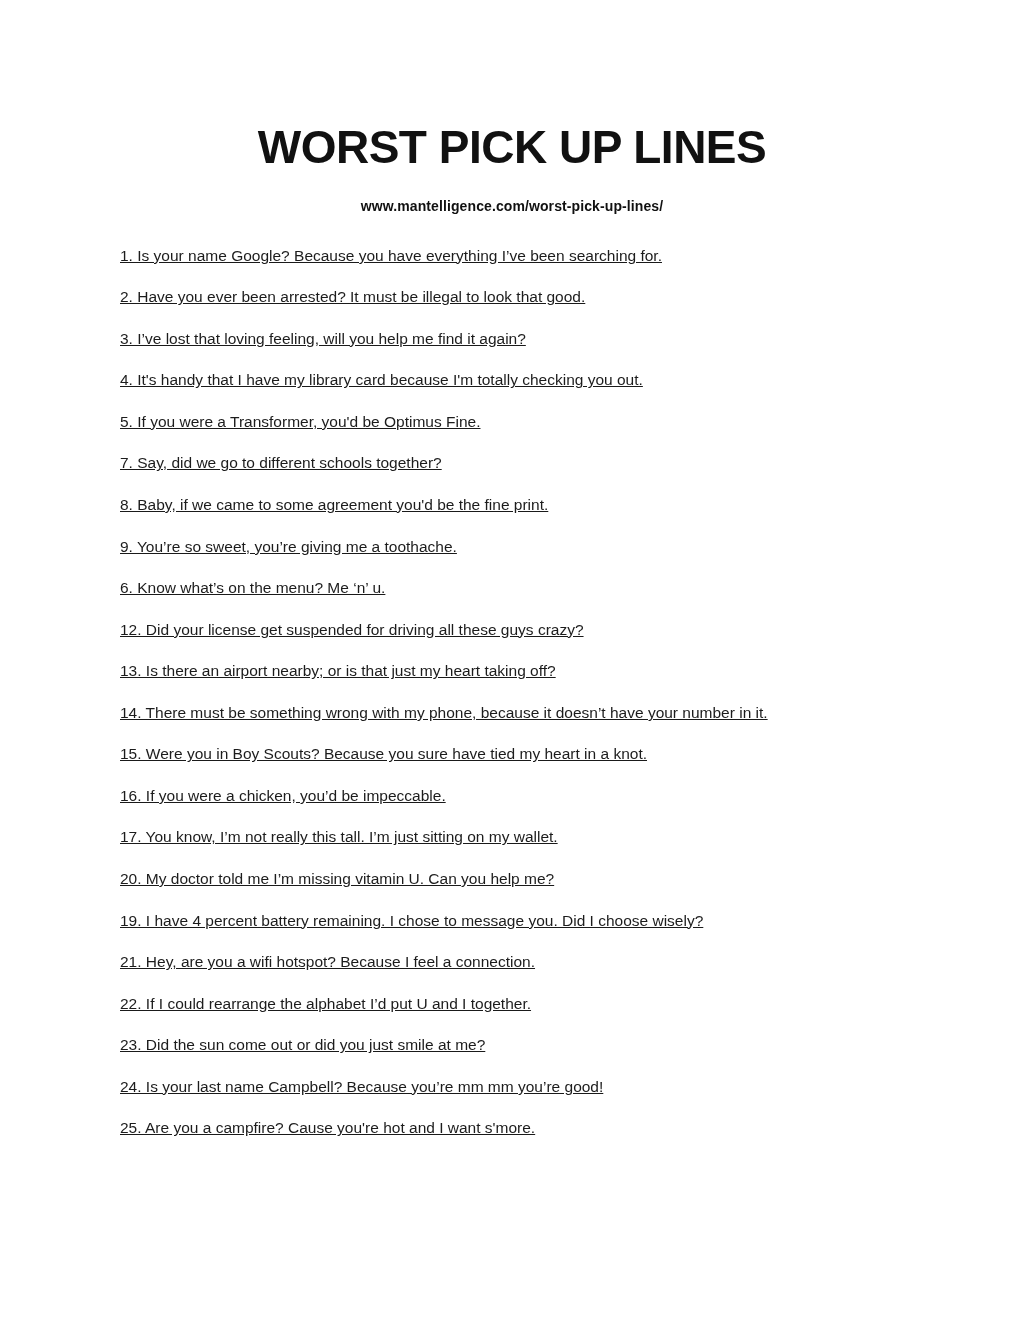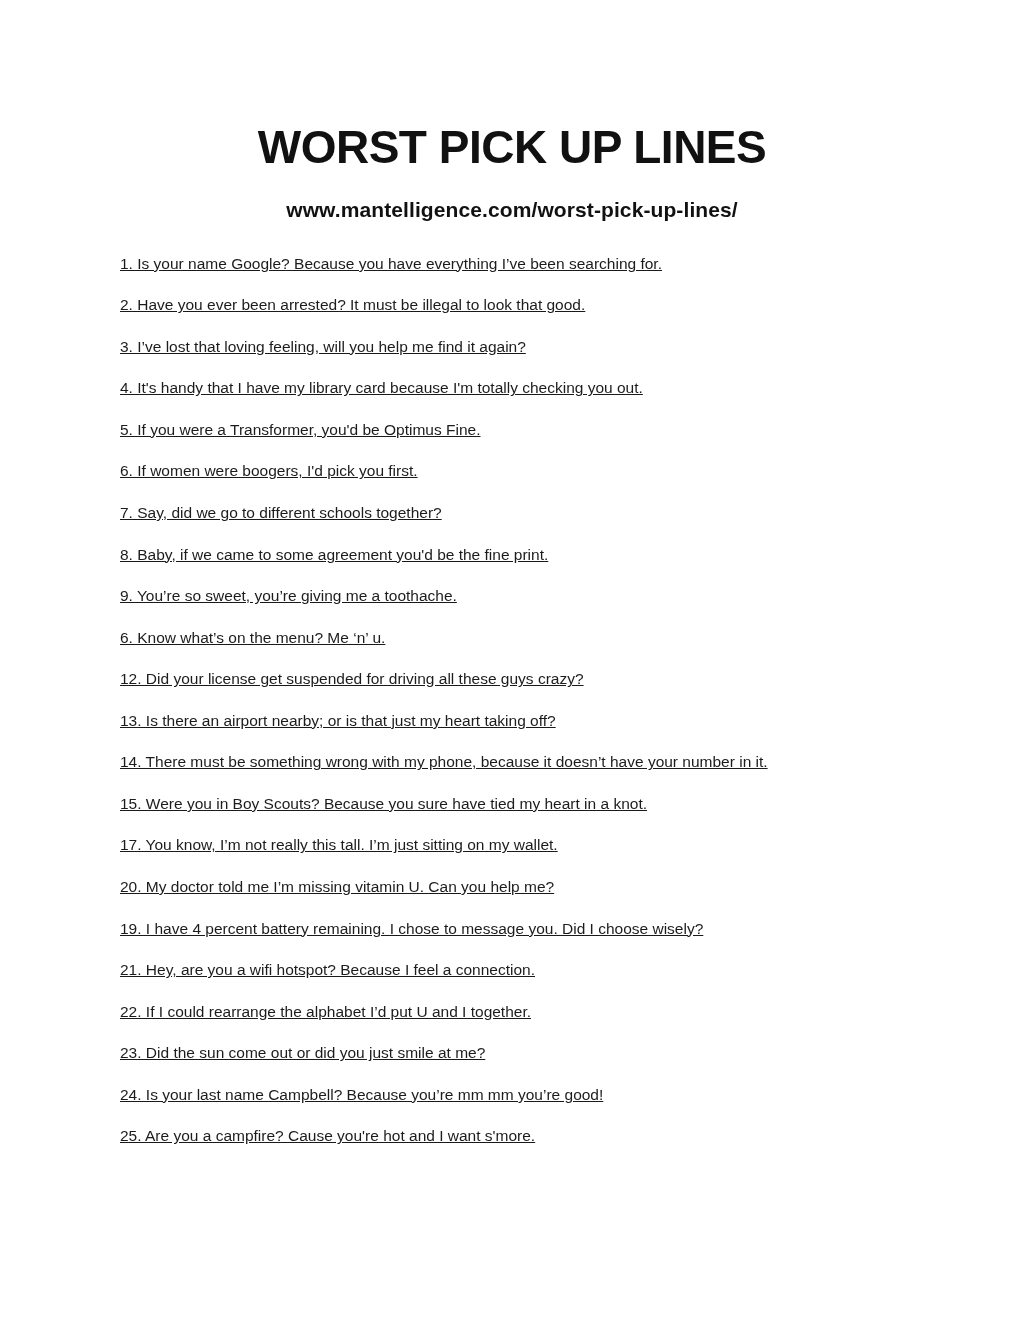--- a/index.html
+++ b/index.html
@@ -27,21 +27,21 @@
     font-size: 46px;
     font-weight: bold;
     letter-spacing: -0.5px;
     color: #111111;
     margin: 0;
     padding-top: 122px;
     line-height: 1.1;
   }
   .doc-url {
     text-align: center;
-    font-size: 21px;
+    font-size: 14px;
     font-weight: bold;
     color: #111111;
     margin: 0;
     padding-top: 25px;
     letter-spacing: 0.1px;
   }
   .list {
     margin: 0;
     padding: 0;
     list-style: none;
@@ -62,29 +62,29 @@
 
 <div class="page">
   <h1 class="doc-title">WORST PICK UP LINES</h1>
   <div class="doc-url">www.mantelligence.com/worst-pick-up-lines/</div>
   <ul class="list">
     <li class="list-item">1. Is your name Google? Because you have everything I’ve been searching for.</li>
     <li class="list-item">2. Have you ever been arrested? It must be illegal to look that good.</li>
     <li class="list-item">3. I’ve lost that loving feeling, will you help me find it again?</li>
     <li class="list-item">4. It's handy that I have my library card because I'm totally checking you out.</li>
     <li class="list-item">5. If you were a Transformer, you'd be Optimus Fine.</li>
-    <li class="list-item">6. If women were boogers, I'd pick you first.</li>
     <li class="list-item">7. Say, did we go to different schools together?</li>
     <li class="list-item">8. Baby, if we came to some agreement you'd be the fine print.</li>
     <li class="list-item">9.  You’re so sweet, you’re giving me a toothache.</li>
     <li class="list-item">6. Know what’s on the menu? Me ‘n’ u.</li>
     <li class="list-item">12. Did your license get suspended for driving all these guys crazy?</li>
     <li class="list-item">13. Is there an airport nearby; or is that just my heart taking off?</li>
     <li class="list-item">14. There must be something wrong with my phone, because it doesn’t have your number in it.</li>
     <li class="list-item">15.  Were you in Boy Scouts? Because you sure have tied my heart in a knot.</li>
+    <li class="list-item">16.  If you were a chicken, you’d be impeccable.</li>
     <li class="list-item">17. You know, I’m not really this tall. I’m just sitting on my wallet.</li>
     <li class="list-item">20. My doctor told me I’m missing vitamin U. Can you help me?</li>
     <li class="list-item">19. I have 4 percent battery remaining. I chose to message you. Did I choose wisely?</li>
     <li class="list-item">21. Hey, are you a wifi hotspot? Because I feel a connection.</li>
     <li class="list-item">22.  If I could rearrange the alphabet I’d put U and I together.</li>
     <li class="list-item">23. Did the sun come out or did you just smile at me?</li>
     <li class="list-item">24. Is your last name Campbell? Because you’re mm mm you’re good!</li>
     <li class="list-item">25. Are you a campfire? Cause you're hot and I want s'more.</li>
   </ul>
 </div>

